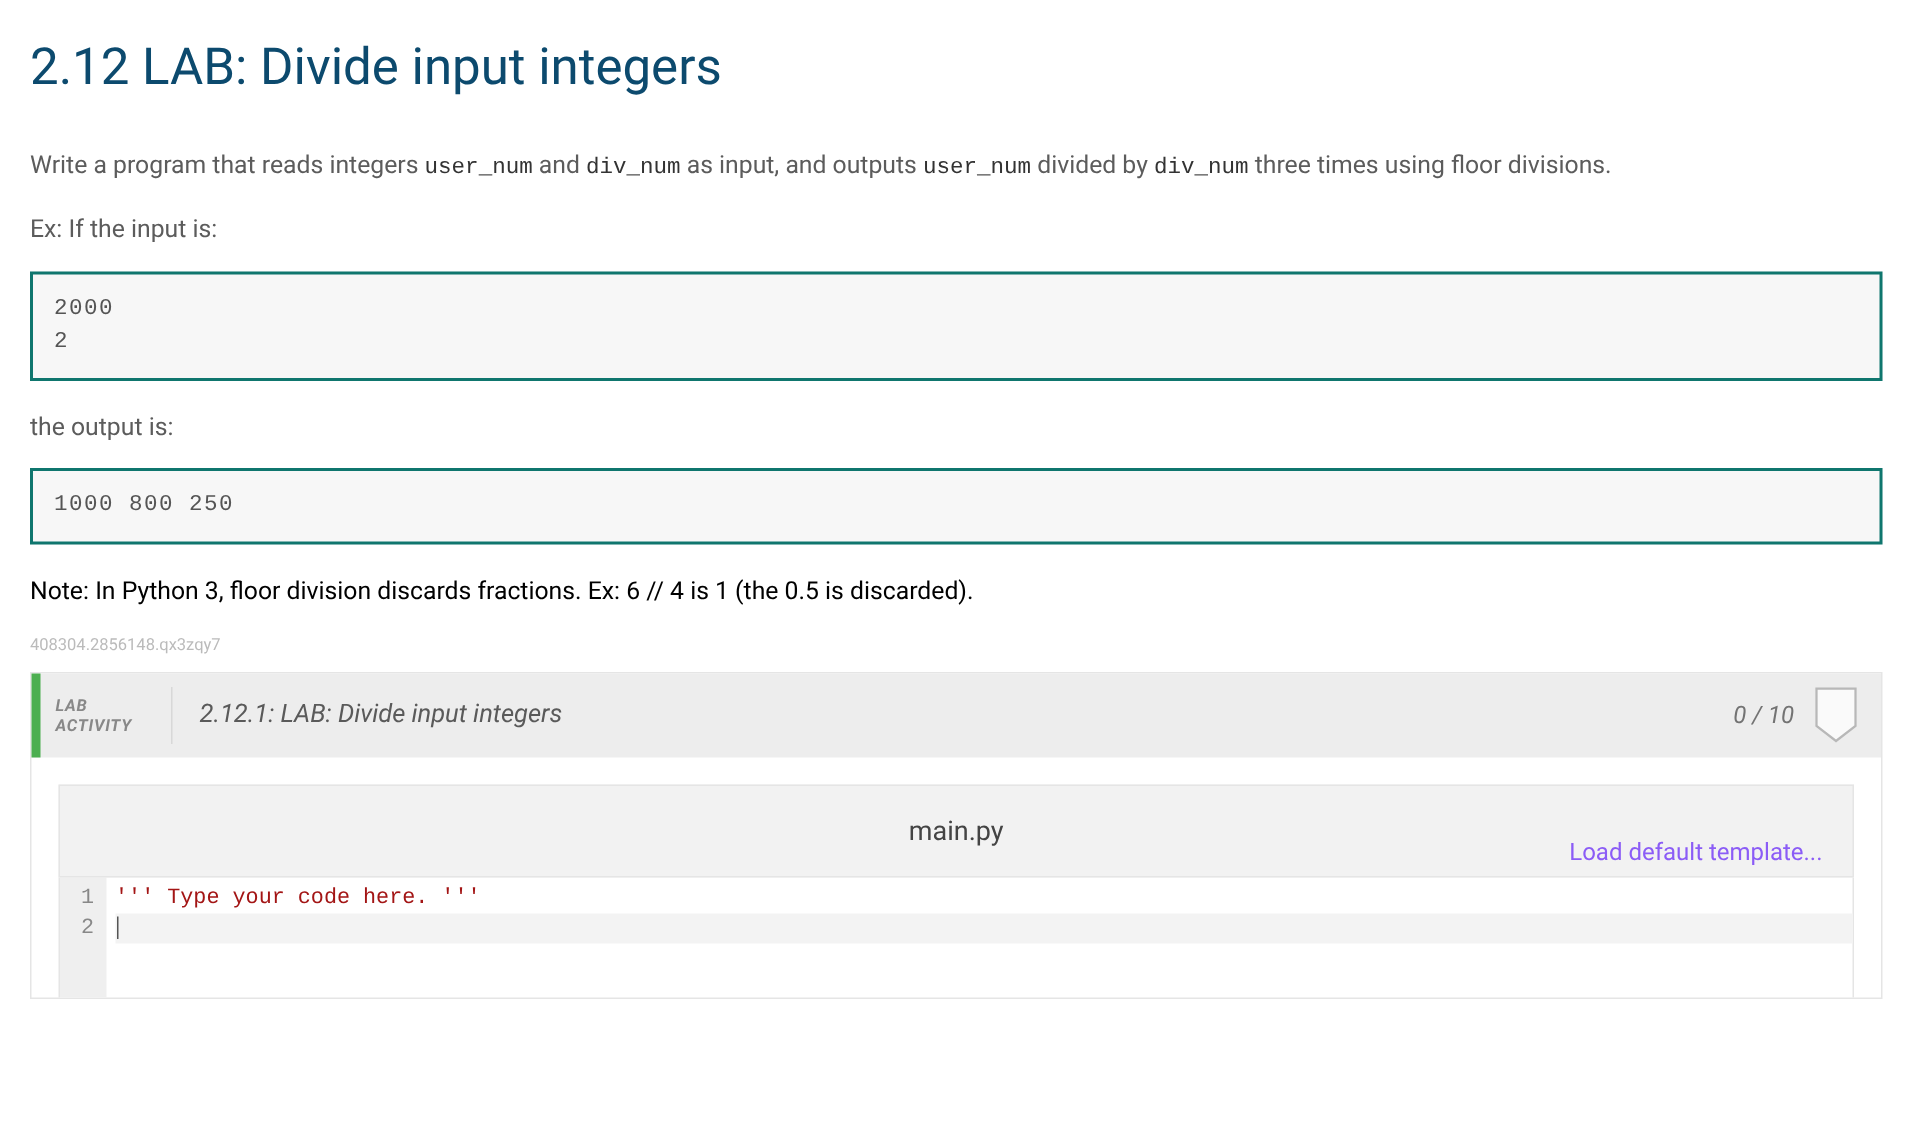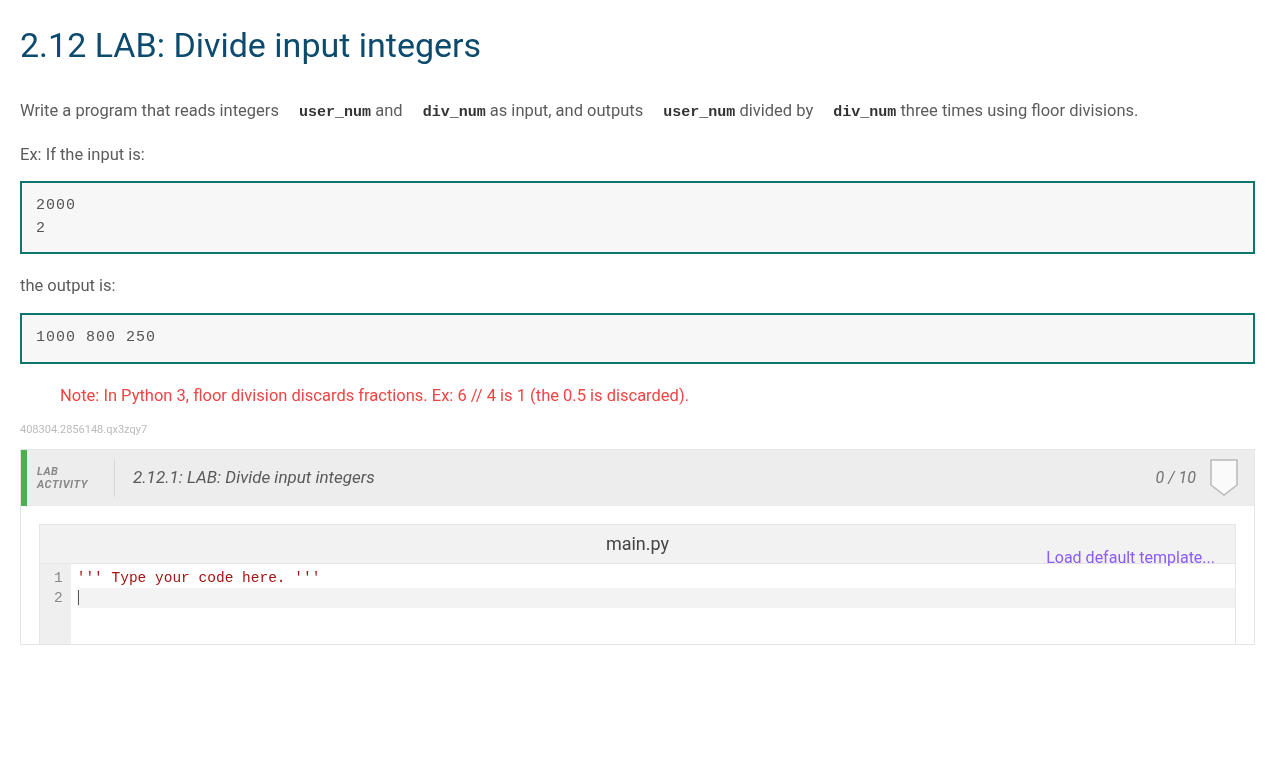--- a/index.html
+++ b/index.html
@@ -17,46 +17,44 @@
     font-weight: 400;
     margin-bottom: 28px;
   }
   .desc {
     color: #5c5c5c;
     margin-bottom: 18px;
     font-size: 16.5px;
   }
   .desc code, .code-inline {
     font-family: "Courier New", Courier, monospace;
-    font-weight: bold;
+    font-weight: normal;
     color: #333;
     font-size: 15px;
-    margin-left: 16px;
   }
   .example-label {
     color: #5c5c5c;
     margin-bottom: 14px;
     font-size: 16.5px;
   }
   pre.code-block {
     background: #f7f7f7;
     border: 2px solid #0f766e;
     padding: 12px 14px;
     font-family: "Courier New", Courier, monospace;
     font-size: 15px;
     color: #555;
     margin-bottom: 20px;
     letter-spacing: 1px;
     white-space: pre;
   }
   .note {
-    color: #ef4444;
+    color: #000000;
     margin-bottom: 14px;
     font-size: 16.5px;
-    margin-left: 40px;
   }
   .tiny-id {
     color: #bbb;
     font-size: 11px;
     margin-bottom: 10px;
   }
   .activity-card {
     border: 1px solid #e5e5e5;
     background: #fff;
   }
@@ -99,21 +97,21 @@
   }
   .shield-icon svg { display: block; }
   .editor-area {
     padding: 18px 18px 0 18px;
   }
   .editor-toolbar {
     background: #f2f2f2;
     border: 1px solid #e5e5e5;
     display: flex;
     align-items: center;
-    height: 40px;
+    height: 62px;
     position: relative;
   }
   .filename {
     position: absolute;
     left: 50%;
     transform: translateX(-50%);
     color: #444;
     font-size: 18px;
   }
   .load-template {

